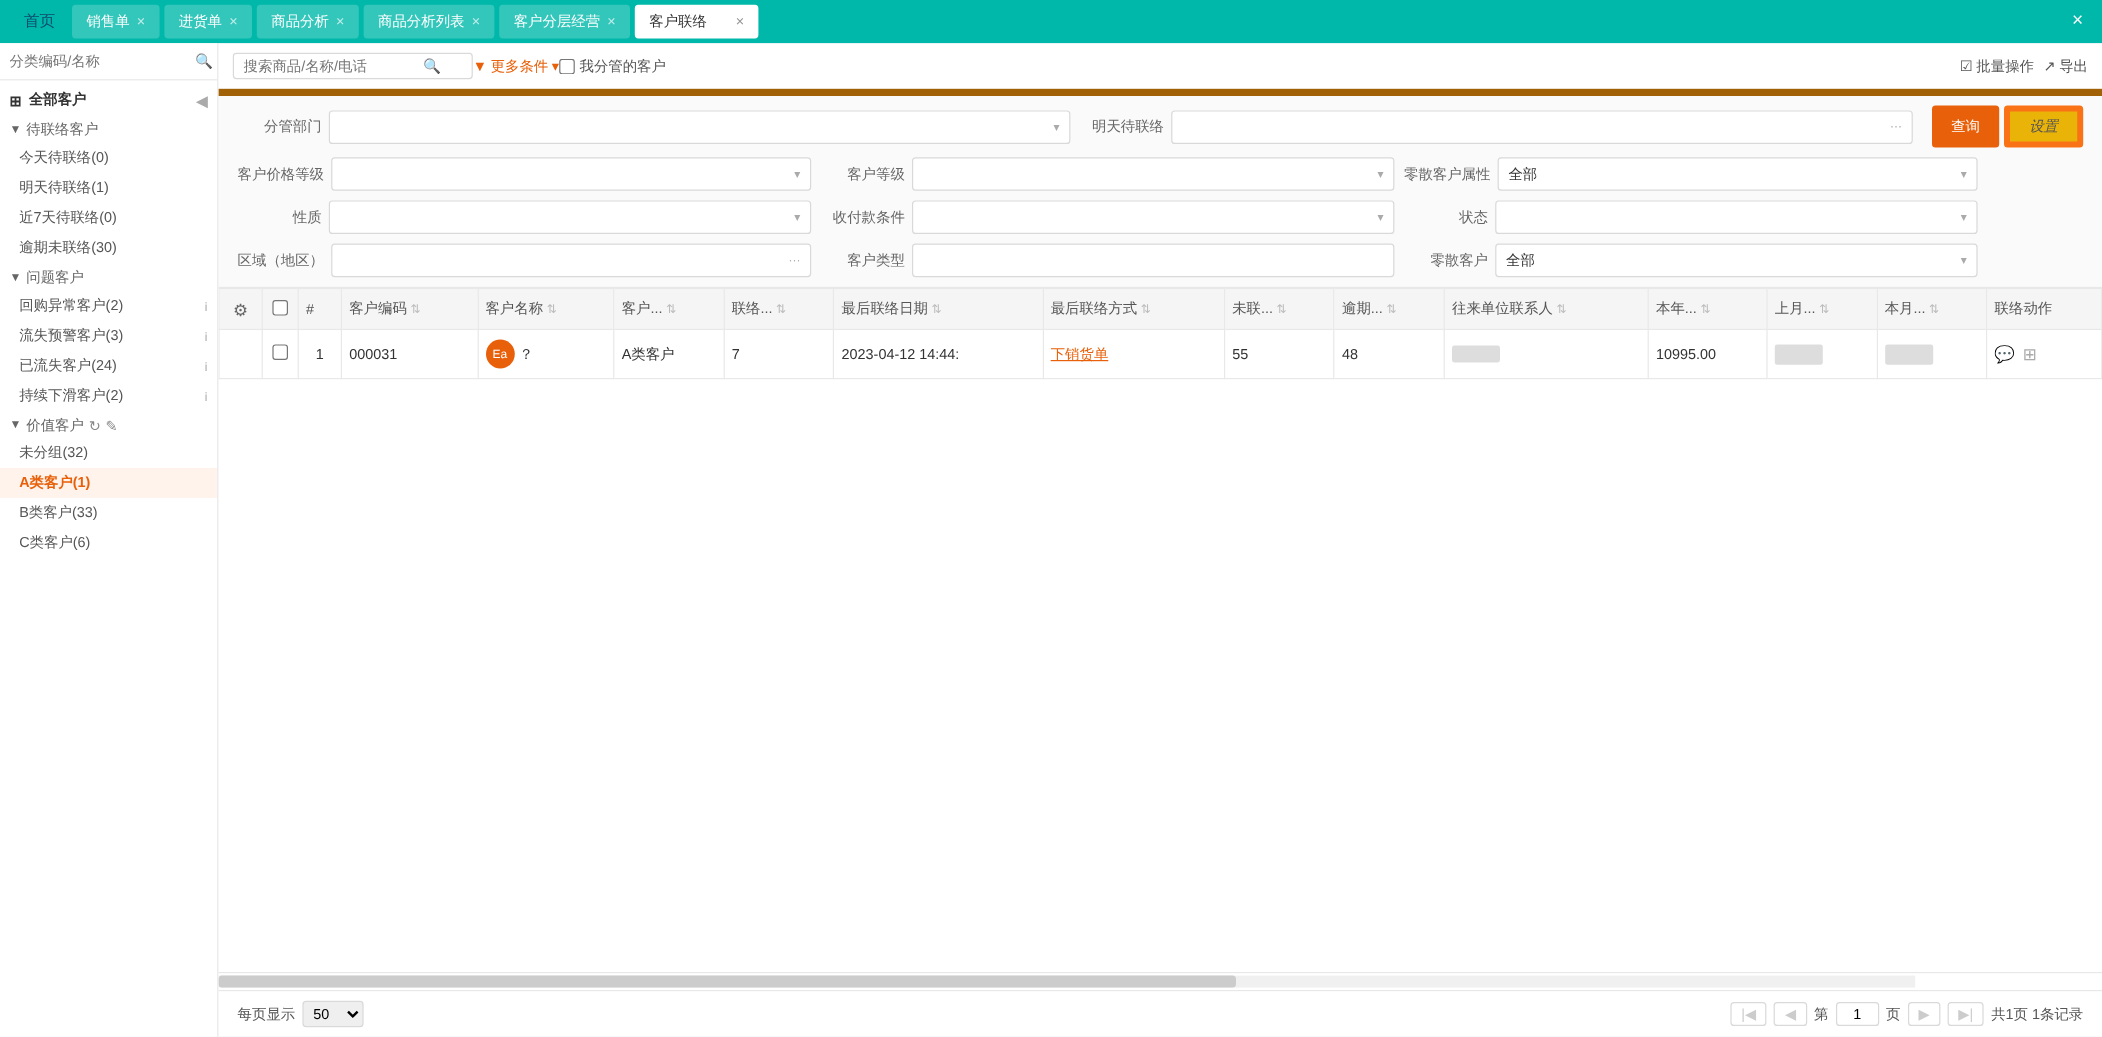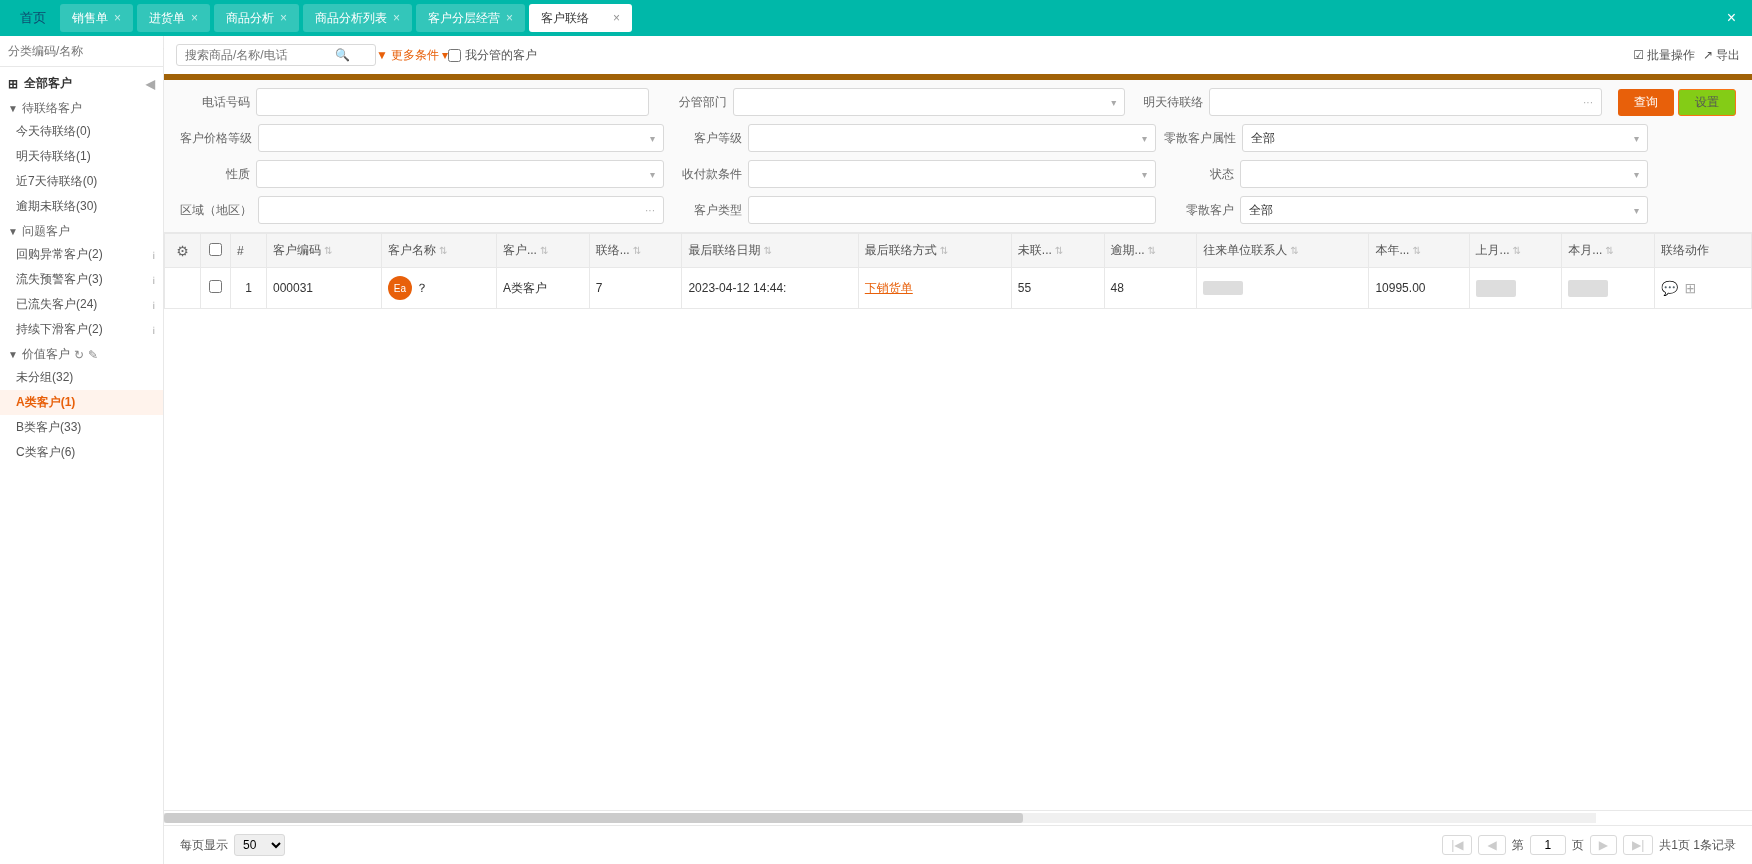--- a/index.html
+++ b/index.html
@@ -60,21 +60,21 @@
     }
 
     
     .main-layout {
       display: flex;
       height: calc(864px - 36px);
     }
 
     
     .sidebar {
-      width: 164px;
+      width: 182px;
       background: #fff;
       border-right: 1px solid #e8e8e8;
       display: flex;
       flex-direction: column;
       flex-shrink: 0;
     }
     .sidebar-search {
       display: flex;
       align-items: center;
       padding: 8px;
@@ -241,27 +241,28 @@
     .btn-query {
       background: #e8600a;
       color: #fff;
       border: none;
       border-radius: 3px;
       padding: 5px 16px;
       cursor: pointer;
       font-size: 12px;
     }
     .btn-setting {
-      background: #84cc16;
+      background: #eab308;
       color: #555;
-      border: 1px solid #f97316;
+      border: 5px solid #f97316;
       border-radius: 3px;
       padding: 4px 16px;
       cursor: pointer;
       font-size: 12px;
+      font-style: italic;
     }
 
     
     .table-area {
       flex: 1;
       overflow: auto;
       background: #fff;
     }
     .data-table {
       width: 100%;
@@ -501,24 +502,20 @@
         <div class="btn-export">
           <span>↗</span>
           <span>导出</span>
         </div>
       </div>
     </div>
 
     <div class="adv-filter">
 
       <div class="adv-filter-row">
-        <div class="adv-field">
-          <span class="adv-field-label">电话号码</span>
-          <div class="adv-field-input" style="height:28px;"></div>
-        </div>
         <div class="adv-field">
           <span class="adv-field-label">分管部门</span>
           <div class="adv-field-input" style="height:28px;">
             <span></span>
               <span class="arrow">▾</span>
           </div>
         </div>
         <div class="adv-field">
           <span class="adv-field-label">明天待联络</span>
           <div class="adv-field-input" style="height:28px;">

